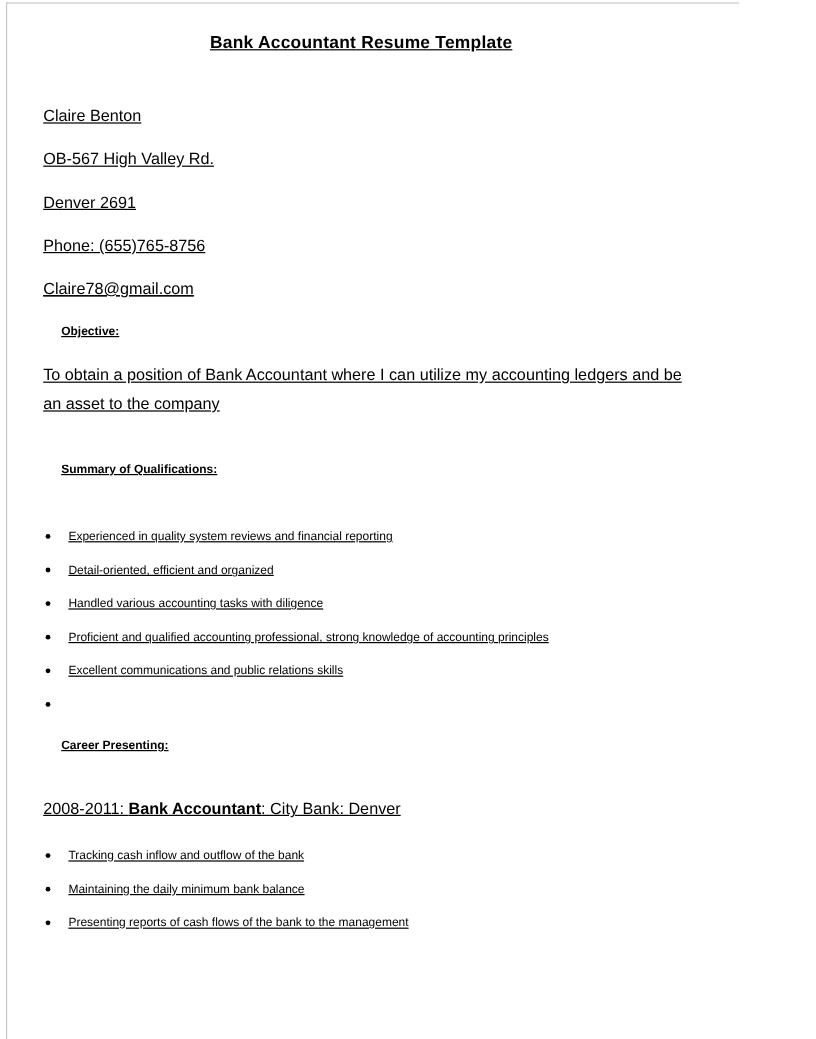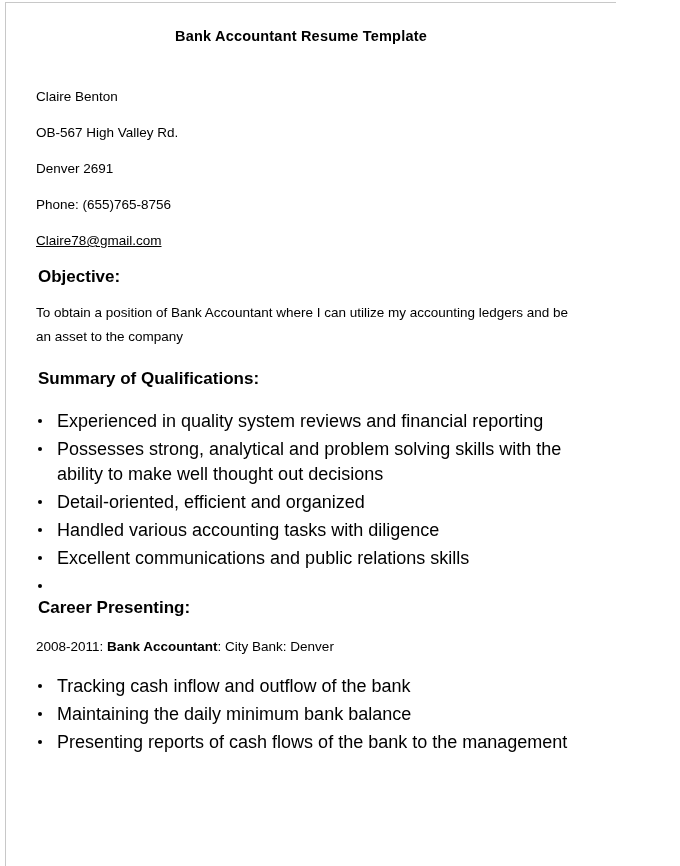--- a/index.html
+++ b/index.html
@@ -12,20 +12,21 @@
     font-family: "Liberation Sans", sans-serif;
     color: #000000;
   }
   .page {
     position: relative;
     width: 616px;
     height: 866px;
     background: #ffffff;
     overflow: hidden;
     box-sizing: border-box;
+    text-decoration: underline;
   }
   
   .page-frame {
     position: absolute;
     left: 5px;
     top: 2px;
     width: 660px;
     height: 900px;
     border: 1px solid #c8c8c8;
     border-bottom: none;
@@ -57,24 +58,24 @@
     line-height: 16px;
     margin: 0 0 20px 0;
     white-space: nowrap;
   }
   .contact-line.email {
     text-decoration: underline;
     text-underline-offset: 1px;
   }
 
   .section-heading {
-    font-size: 17px;
+    font-size: 10px;
     font-weight: bold;
     line-height: 16px;
-    margin: 0;
+    margin: 13px;
     padding-left: 38px;
   }
 
   .objective-wrap {
     margin-top: 16px;
   }
   .body-paragraph {
     font-size: 13.5px;
     line-height: 24px;
     margin: 0;
@@ -83,21 +84,21 @@
     max-width: 614px;
   }
 
   .bullet-list {
     list-style: none;
     margin: 0;
     padding: 0;
   }
   .bullet-item {
     position: relative;
-    font-size: 18px;
+    font-size: 10px;
     line-height: 25px;
     padding-left: 57px;
     padding-right: 32px;
     margin-bottom: 3px;
   }
   .bullet-item .dot {
     position: absolute;
     left: 38px;
     top: 10px;
     width: 4px;
@@ -151,29 +152,29 @@
 
     <div class="gap-after-summary-head"></div>
 
     <ul class="bullet-list">
       <li class="bullet-item">
         <span class="dot"></span>
         <span>Experienced in quality system reviews and financial reporting</span>
       </li>
       <li class="bullet-item">
         <span class="dot"></span>
-        <span>Possesses strong, analytical and problem solving skills with the ability to make well thought out decisions</span>
-      </li>
-      <li class="bullet-item">
-        <span class="dot"></span>
         <span>Detail-oriented, efficient and organized</span>
       </li>
       <li class="bullet-item">
         <span class="dot"></span>
         <span>Handled various accounting tasks with diligence</span>
+      </li>
+      <li class="bullet-item">
+        <span class="dot"></span>
+        <span>Proficient and qualified accounting professional, strong knowledge of accounting principles</span>
       </li>
       <li class="bullet-item">
         <span class="dot"></span>
         <span>Excellent communications and public relations skills</span>
       </li>
       <li class="bullet-item">
         <span class="dot"></span>
       </li>
     </ul>
 

